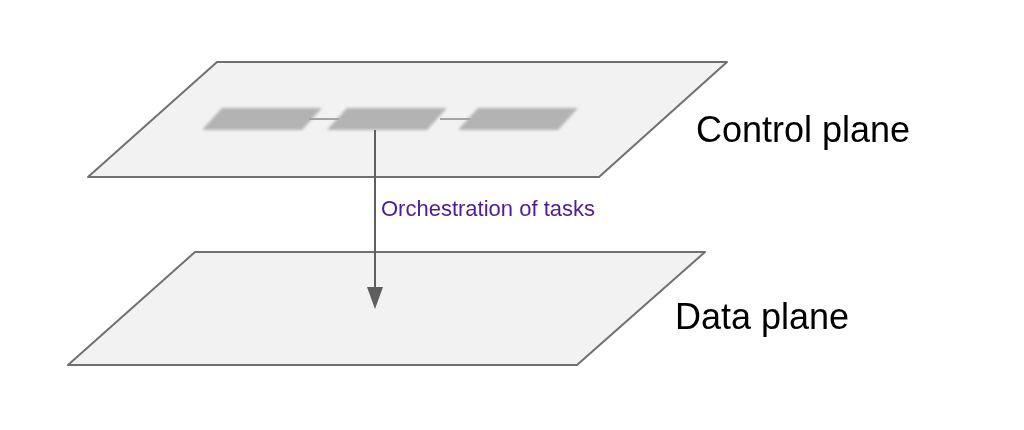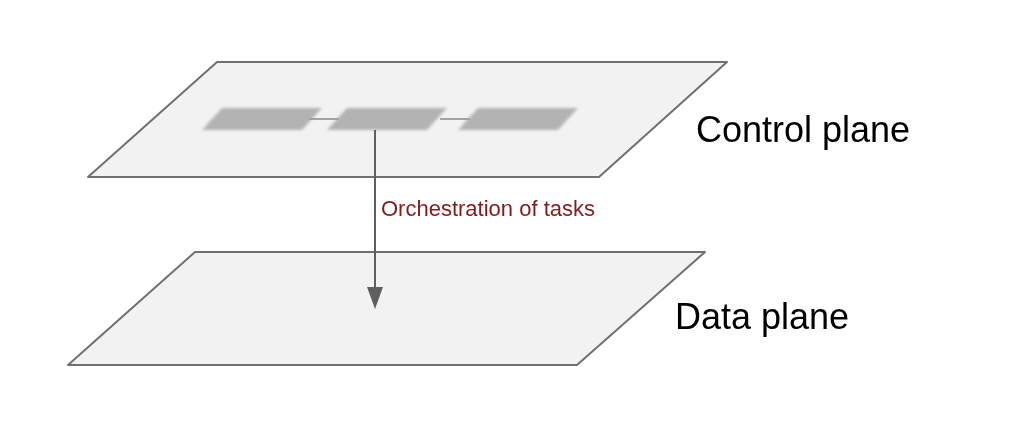--- a/index.html
+++ b/index.html
@@ -30,21 +30,21 @@
     letter-spacing: 0px;
   }
   .label-control { left: 696px; top: 112px; }
   .label-data    { left: 675px; top: 299px; text-align: center; }
   .arrow-label {
     position: absolute;
     left: 381px;
     top: 198px;
     font-size: 22px;
     line-height: 1.0;
-    color: #7f1d1d;
+    color: #4c1d95;
     white-space: nowrap;
   }
 </style>
 </head>
 <body>
 
 <div class="stage">
 
   <svg width="1024" height="430" viewBox="0 0 1024 430">
     <defs>

